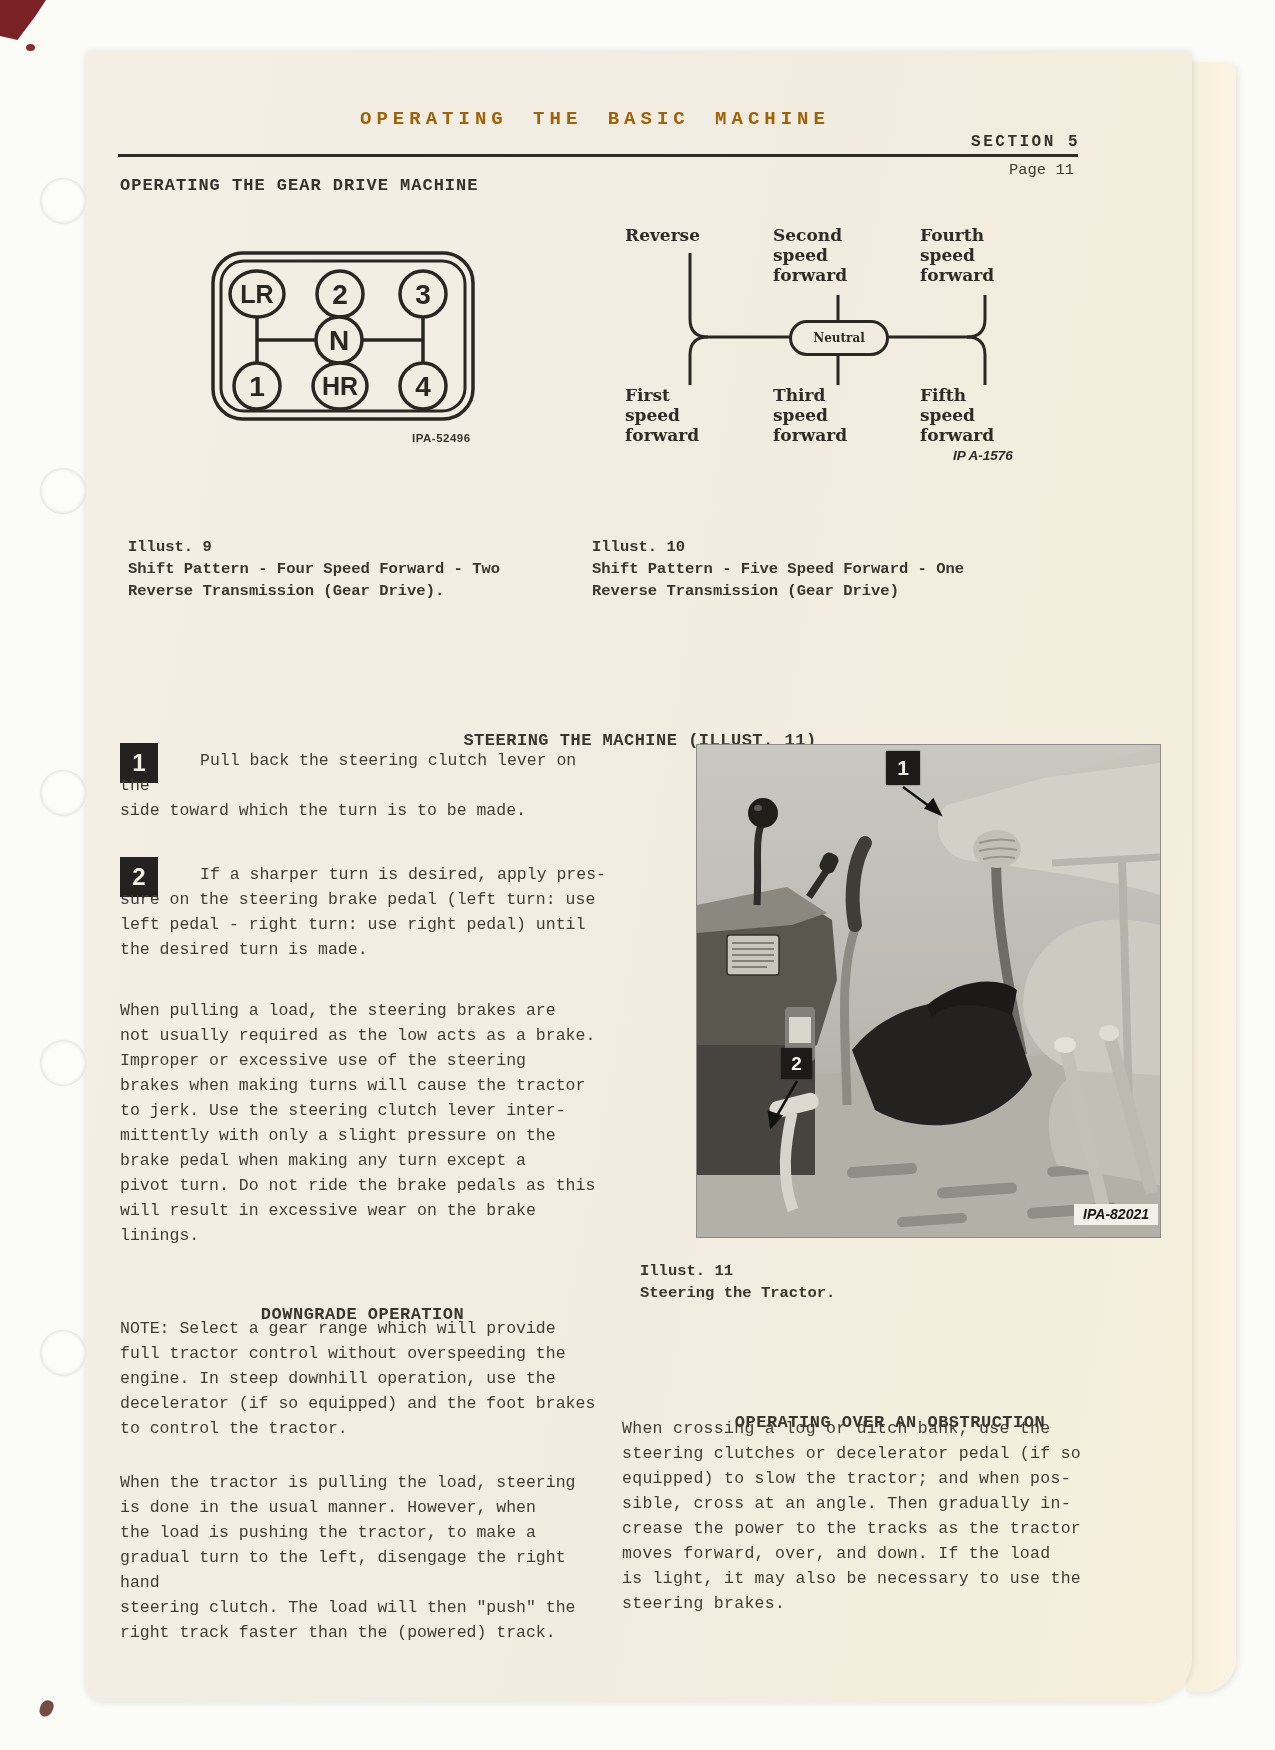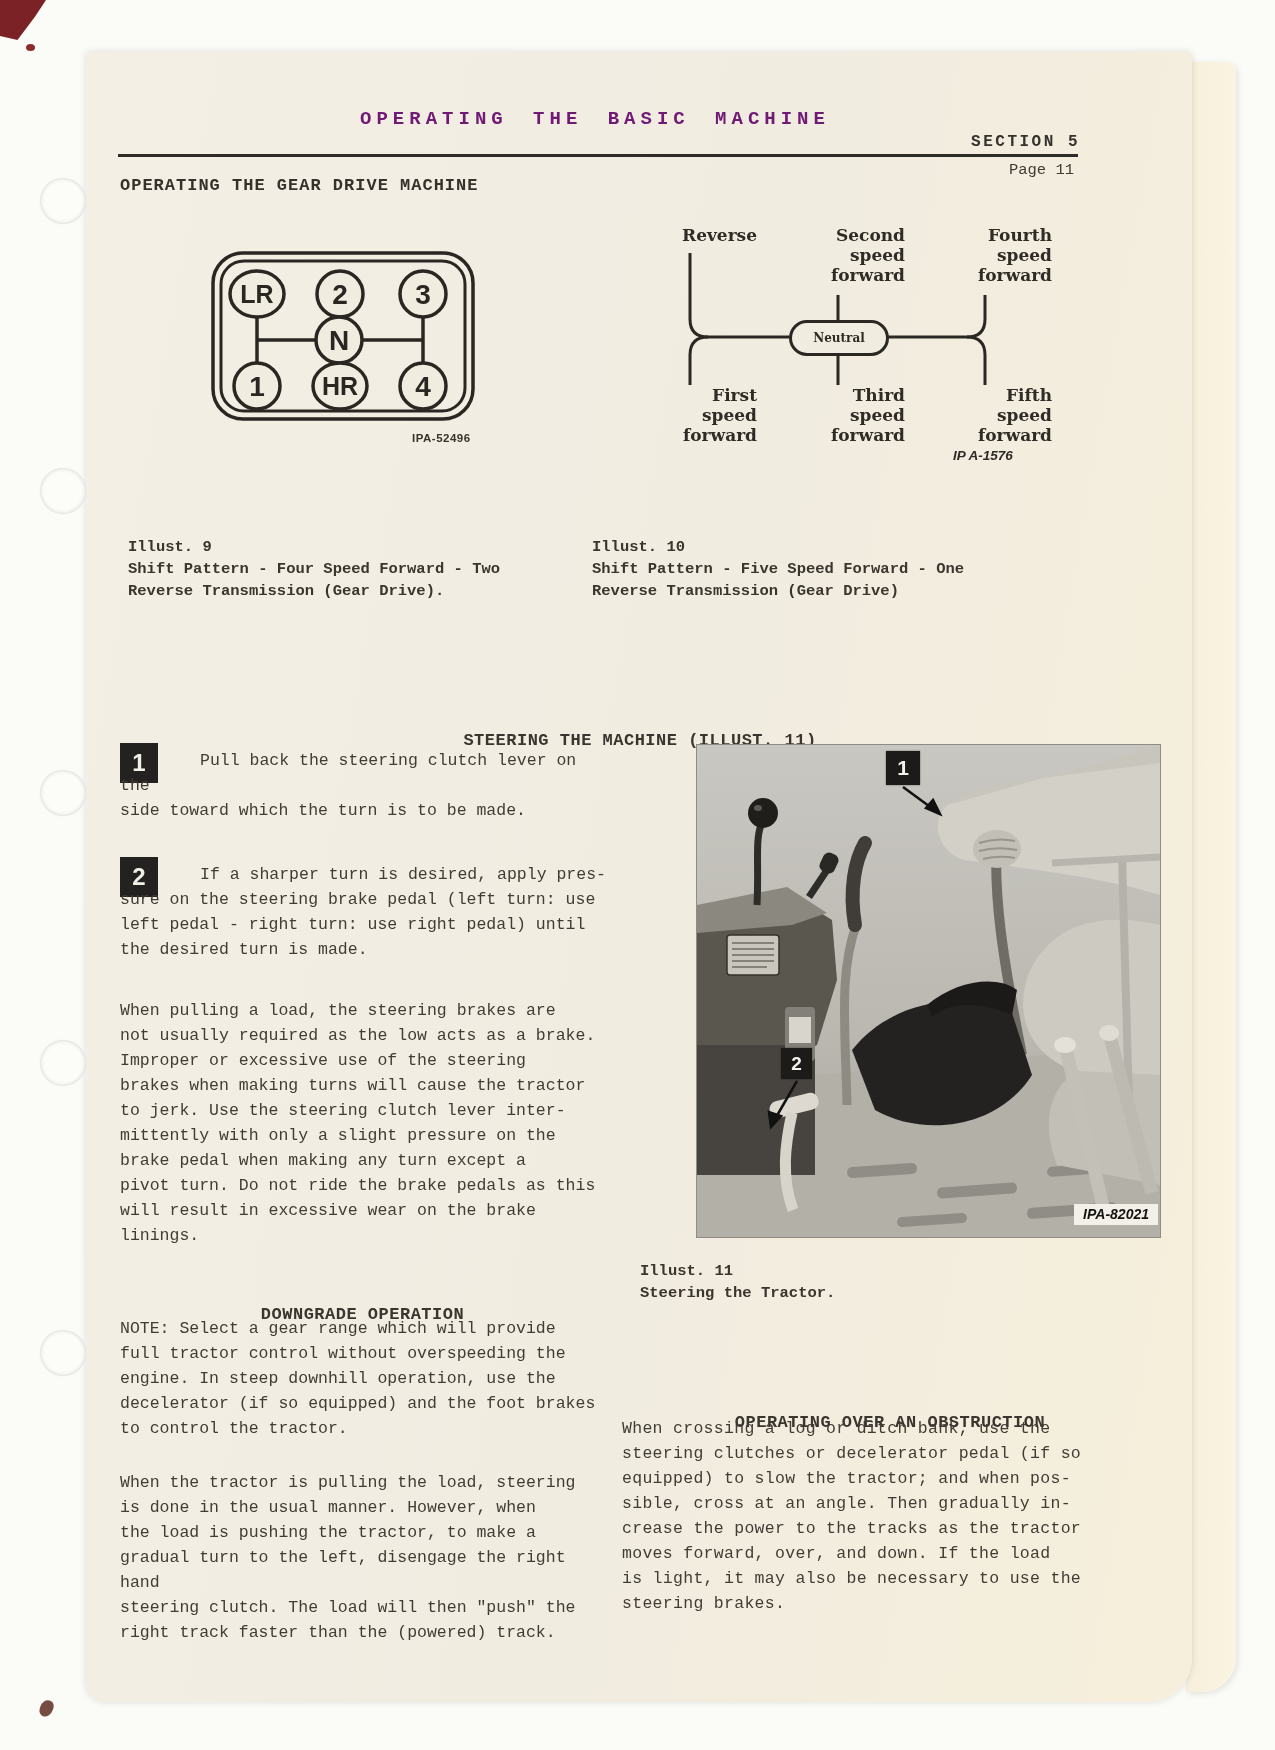--- a/index.html
+++ b/index.html
@@ -24,21 +24,21 @@
     position:absolute;left:0;top:0;width:46px;height:40px;background:#7b2226;
     clip-path:polygon(0 0,100% 0,76% 42%,38% 100%,0 90%);
   }
   .red-dot{position:absolute;left:26px;top:44px;width:9px;height:7px;background:#8a2c2a;border-radius:50%;}
   .red-smudge{position:absolute;left:40px;top:1700px;width:13px;height:17px;background:#5d2b22;border-radius:55% 40% 60% 45%;transform:rotate(18deg);opacity:.85;}
   .hole{
     position:absolute;left:40px;width:46px;height:46px;border-radius:50%;
     background:#fcfcf9;box-shadow:inset 0 0 4px rgba(0,0,0,.18),0 0 2px rgba(0,0,0,.06);
   }
   .hdr{
-    position:absolute;font-weight:bold;color:#701a75;
+    position:absolute;font-weight:bold;color:#a16207;
     font-size:19px;letter-spacing:5px;word-spacing:9px;text-align:center;
   }
   .subhdr{position:absolute;font-weight:bold;color:#35312b;font-size:17px;letter-spacing:1px;text-align:left;}
   .sechdr{position:absolute;font-weight:bold;color:#3a352e;font-size:17px;letter-spacing:.5px;text-align:center;margin-top:47px;}
   .rule{position:absolute;background:#2f2b26;height:3px;}
   .body-par{
     position:absolute;font-size:16.5px;line-height:25px;color:#413c34;
     white-space:pre-line;text-align:left;
   }
   .caption{
@@ -47,21 +47,21 @@
   }
   .small-id{position:absolute;font-family:"Liberation Sans",sans-serif;font-weight:bold;font-size:11.5px;letter-spacing:.5px;color:#37332c;}
   .step-badge{
     position:absolute;width:38px;height:40px;background:#242220;color:#f3f0e7;
     font-family:"Liberation Sans",sans-serif;font-weight:bold;font-size:24px;
     display:flex;align-items:center;justify-content:center;
   }
   .indent-first{text-indent:80px;}
   
   .g-label{
-    position:absolute;width:132px;text-align:right;
+    position:absolute;width:132px;text-align:left;
     font-family:"DejaVu Serif",serif;font-weight:bold;font-size:17px;line-height:20px;color:#2f2b25;
   }
   .neutral-pill{
     position:absolute;left:789px;top:320px;width:94px;height:30px;
     border:3px solid #2b2823;border-radius:18px;background:#f1ece0;
     display:flex;align-items:center;justify-content:center;
     font-family:"DejaVu Serif",serif;font-weight:bold;font-size:12px;color:#2f2b25;
   }
   .ip-id{position:absolute;font-family:"Liberation Sans",sans-serif;font-weight:bold;font-style:italic;font-size:13.5px;color:#2e2a24;}
   

